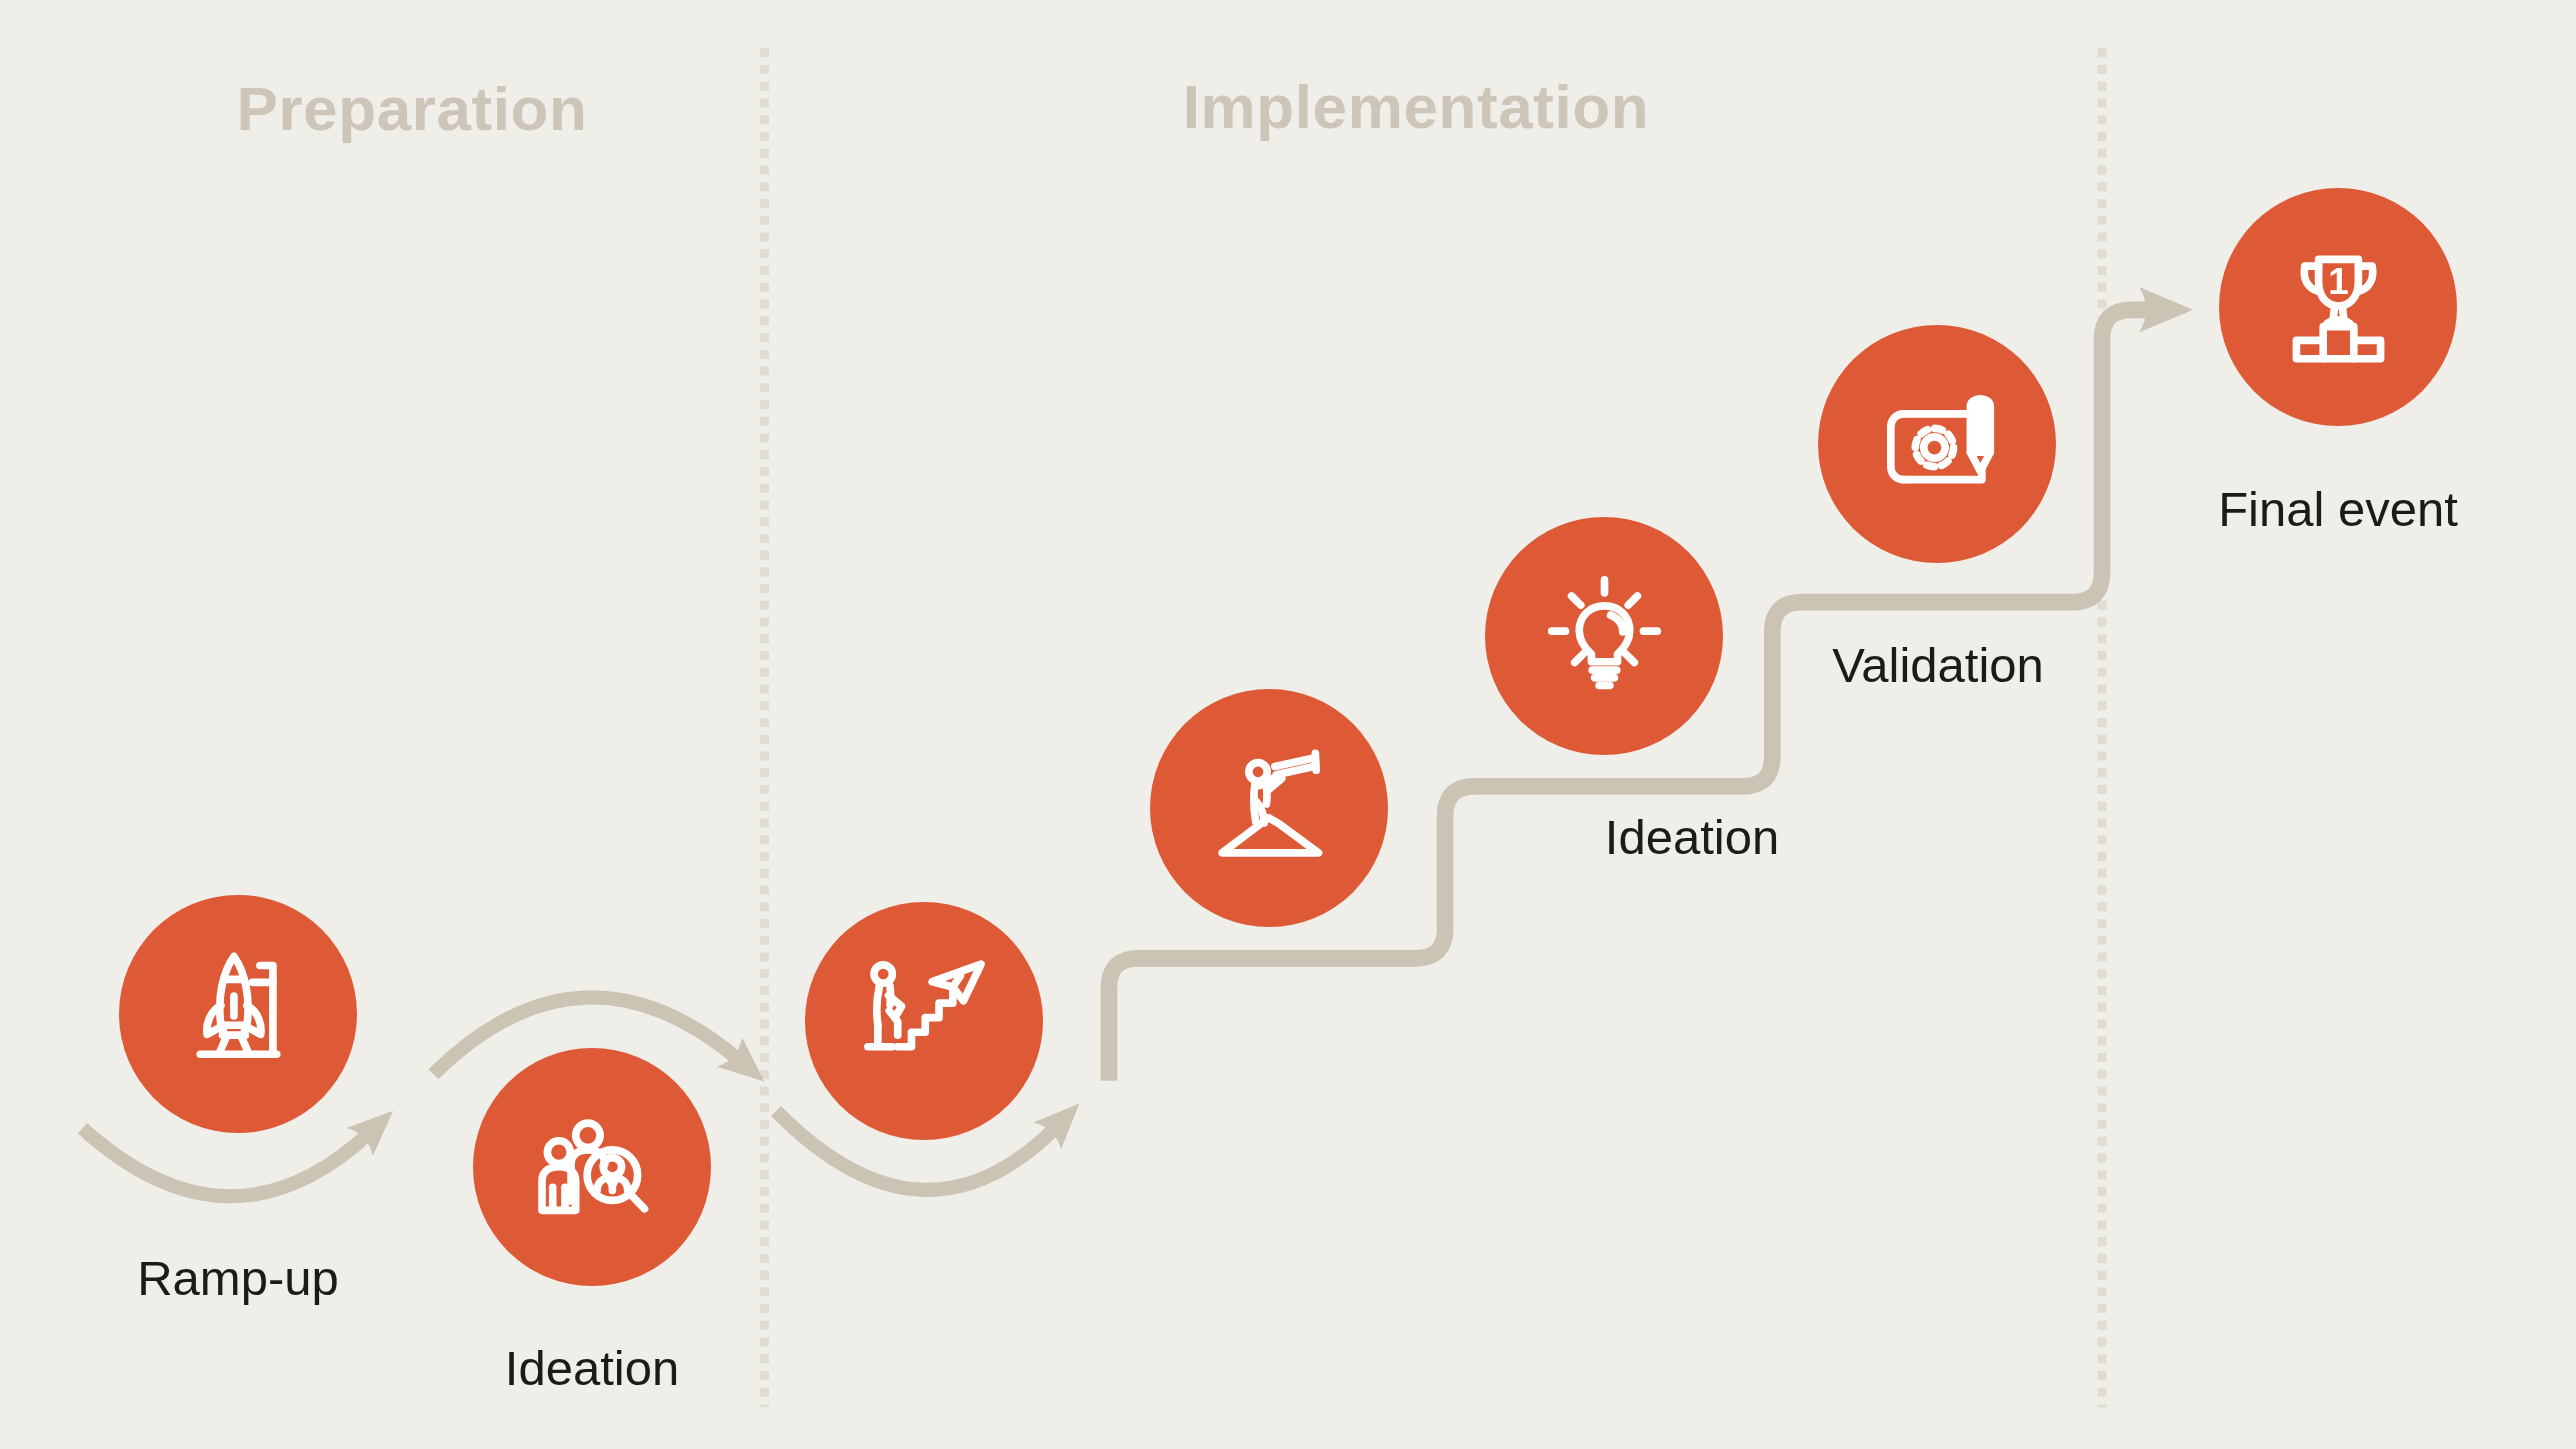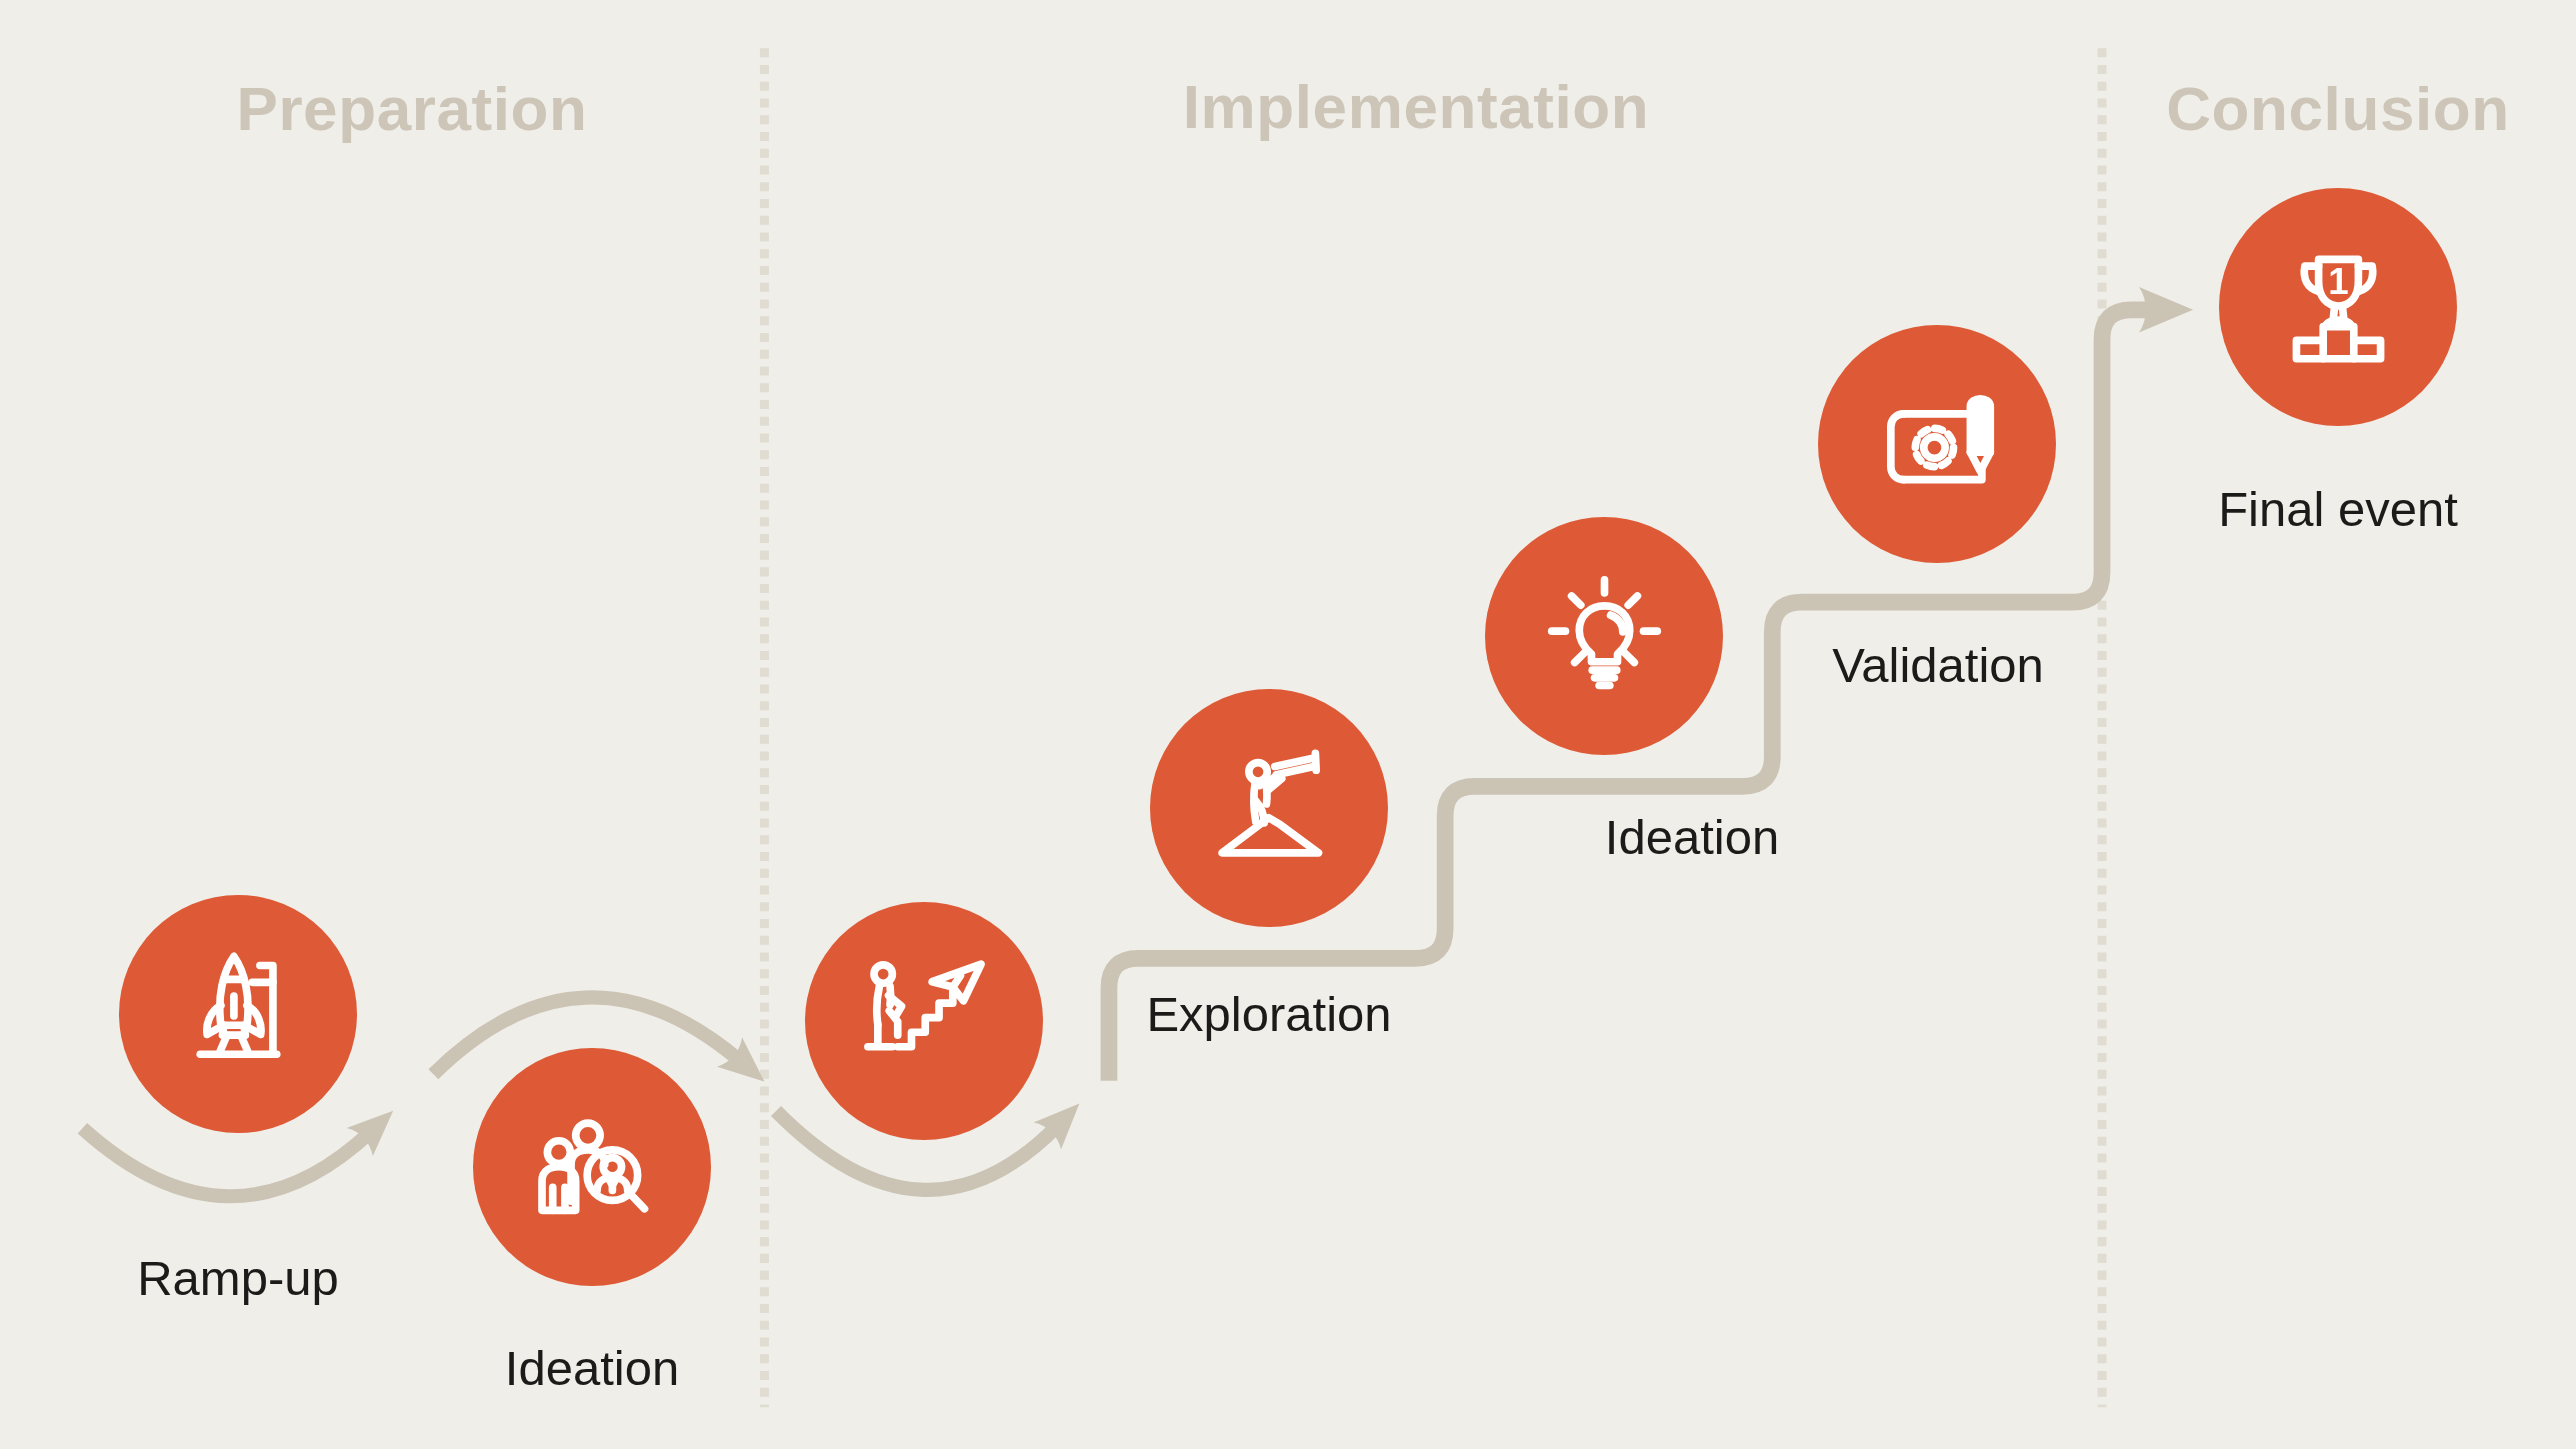--- a/index.html
+++ b/index.html
@@ -63,21 +63,20 @@
     <path d="M1205 1725 Q1435 1958 1642 1748" stroke="#CBC4B5" stroke-width="22" fill="none" marker-end="url(#arrowhead)"></path>
 
     <path d="M1722 1678 L1722 1534 Q1722 1488 1768 1488 L2198 1488 Q2244 1488 2244 1442
              L2244 1267 Q2244 1221 2290 1221 L2706 1221 Q2752 1221 2752 1175
              L2752 981 Q2752 935 2798 935 L3218 935 Q3264 935 3264 889
              L3264 527 Q3264 481 3310 481 L3348 481" stroke="#CBC4B5" stroke-width="26" fill="none" marker-end="url(#arrowhead)"></path>
   </svg>
 
   <div class="phase-title" style="left:412px;top:108px">Preparation</div>
   <div class="phase-title" style="left:1416px;top:106px">Implementation</div>
-  <div class="phase-title" style="left:2338px;top:108px">Conclusion</div>
 
   <div class="step-circle" style="left:238px;top:1014px">
     <svg class="icon" viewBox="0 0 100 100">
       <path d="M47 12 C40 22 36 38 38.5 57 L55.5 57 C58 38 54 22 47 12 Z"></path>
       <line x1="41" y1="27" x2="53" y2="27"></line>
       <line x1="47" y1="38" x2="47" y2="51"></line>
       <path d="M38.5 44 C31 48 28.5 57 29.5 63 L38.5 58"></path>
       <path d="M55.5 44 C63 48 65.5 57 64.5 63 L55.5 58"></path>
       <path d="M40.5 57 L39.5 63.5 L54.5 63.5 L53.5 57"></path>
       <path d="M42.5 63.5 L38 74"></path>
@@ -133,23 +132,20 @@
       <path d="M40.5 33.5 C39.5 41 39.5 50 41 58.5"></path>
       <path d="M47.5 33.5 C48.5 38 48.5 43 48 47"></path>
       <path d="M41 45 C44.5 49 46.5 53.5 46.5 59.5"></path>
       <path d="M43.5 35 L55.5 28.5"></path>
       <path d="M48.5 38.5 L58 30.5"></path>
       <path d="M53.5 22.5 L79 17"></path>
       <path d="M54.5 28 L79 22.5"></path>
       <line x1="80" y1="14" x2="80.5" y2="25"></line>
     </svg>
   </div>
-  <div class="step-label" style="left:1269px;top:1014px">
-    <span>Exploration</span>
-  </div>
 
   <div class="step-circle" style="left:1604px;top:636px">
     <svg class="icon" viewBox="0 0 100 100">
       <path d="M41.5 61.5 C37 57.5 33.5 52.5 33.5 46 C33.5 36.5 40.5 30 50 30 C59.5 30 66.5 36.5 66.5 46 C66.5 52.5 63 57.5 58.5 61.5 L58.5 66.5 L41.5 66.5 Z"></path>
       <path d="M54 36 C59 38 62 42 62 47"></path>
       <line x1="42" y1="72" x2="58" y2="72"></line>
       <line x1="43.5" y1="77" x2="56.5" y2="77"></line>
       <line x1="46.5" y1="82" x2="53.5" y2="82"></line>
       <line x1="50" y1="13" x2="50" y2="21.5"></line>
       <line x1="28.5" y1="23.5" x2="34.5" y2="29.5"></line>

